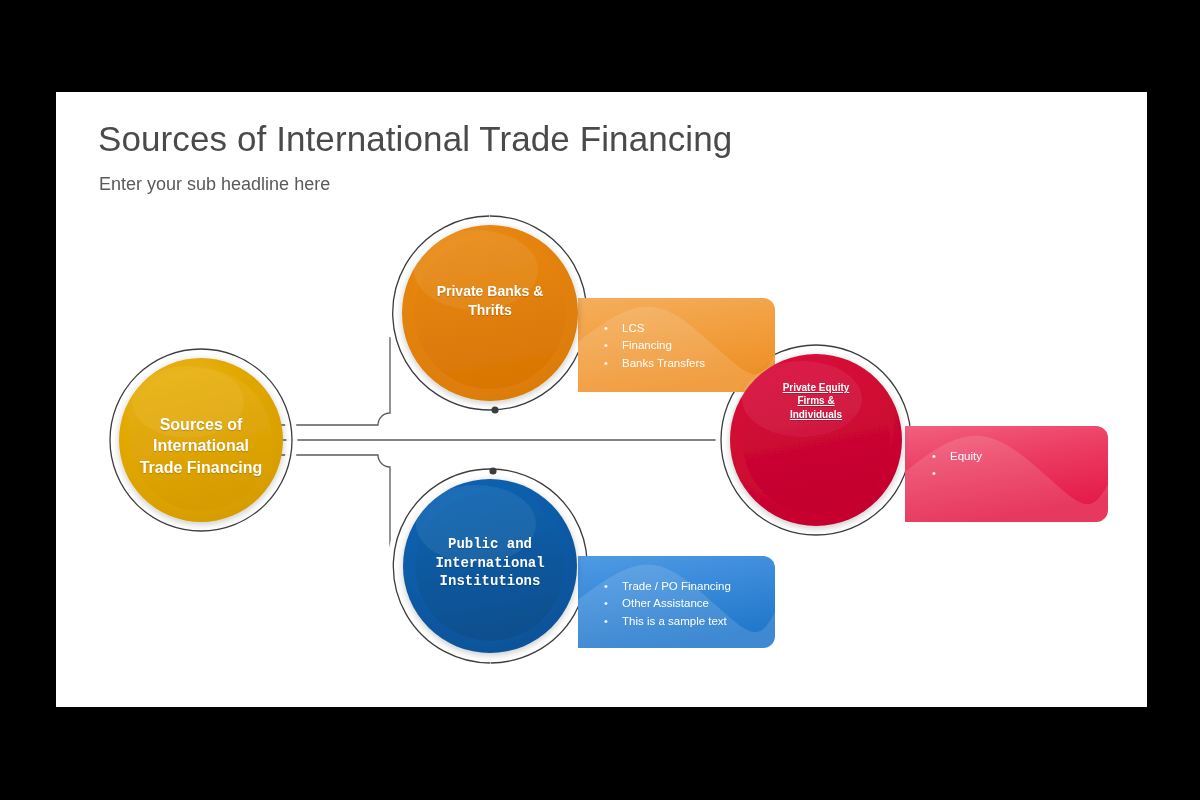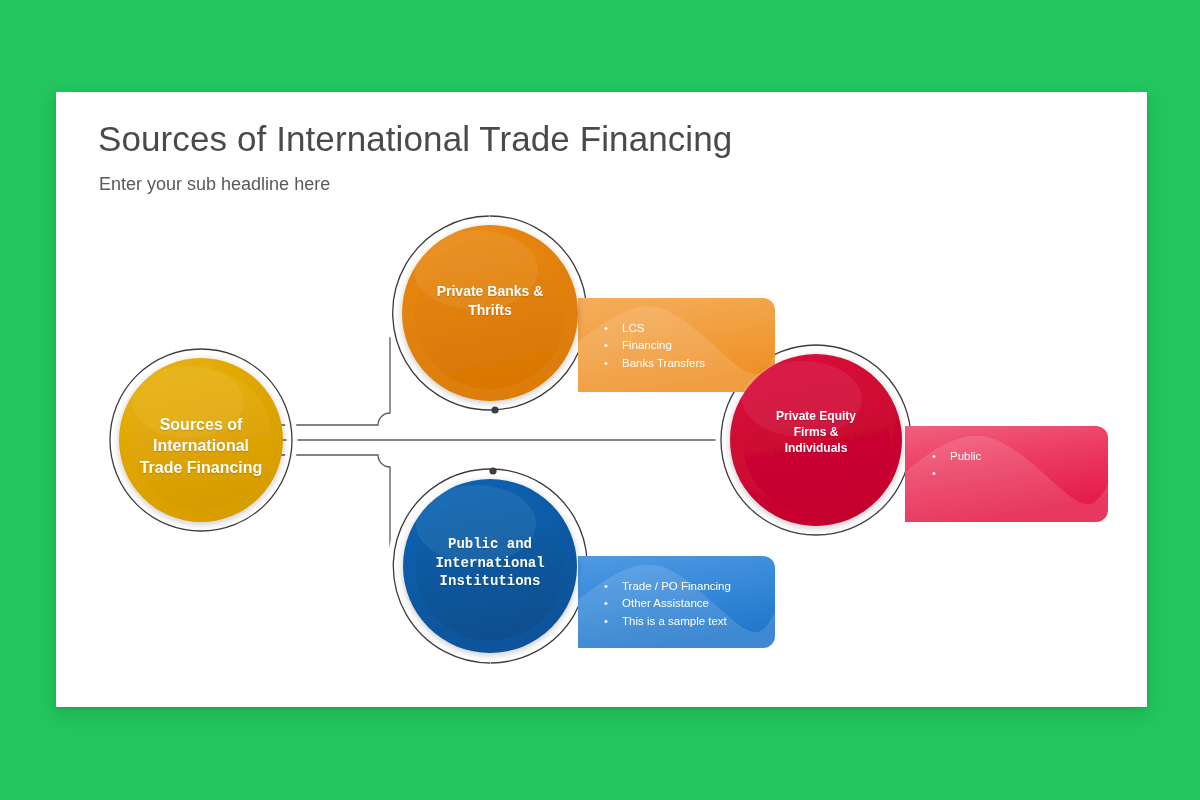--- a/index.html
+++ b/index.html
@@ -6,21 +6,21 @@
   html, body {
     margin: 0; padding: 0;
     width: 1200px; height: 800px;
     background: #e9e9e9;
     font-family: "Liberation Sans", sans-serif;
     overflow: hidden;
   }
   #stage {
     position: relative;
     width: 1200px; height: 800px;
-    background: #22c55e;
+    background: #000000;
   }
   
   #slide {
     position: absolute;
     left: 56px; top: 92px;
     width: 1091px; height: 615px;
     background: #ffffff;
     box-shadow: 0 6px 16px rgba(0,0,0,0.13), 0 1px 3px rgba(0,0,0,0.08);
   }
   
@@ -241,21 +241,21 @@
       </g>
     </svg>
 
     <div class="node-label" style="left:61px; top:322px; width:168px; font-size:16px;">Sources of
 International
 Trade Financing</div>
 
     <div class="node-label" style="left:344px; top:190px; width:180px; font-size:14px;">Private Banks &amp;
 Thrifts</div>
 
-    <div class="node-label" style="left:676px; top:317px; width:168px; font-size:12px;">Private Equity
+    <div class="node-label" style="left:676px; top:289px; width:168px; font-size:10px;text-decoration:underline;">Private Equity
 Firms &amp;
 Individuals</div>
 
     <div class="node-label" style="left:344px; top:443px; width:180px; font-size:14px;font-family:Liberation Mono, monospace;">Public and
 International
 Institutions</div>
 
     <div class="bullets" id="bul-0" style="left:548px; top:228px; width:165px;">
         <div class="bl">
           <span class="dot">•</span>
@@ -267,21 +267,21 @@
         </div>
         <div class="bl">
           <span class="dot">•</span>
           <span class="txt">Banks Transfers</span>
         </div>
       </div>
 
     <div class="bullets" id="bul-1" style="left:876px; top:356px; width:150px;">
         <div class="bl">
           <span class="dot">•</span>
-          <span class="txt">Public</span>
+          <span class="txt">Equity</span>
         </div>
         <div class="bl">
           <span class="dot">•</span>
         </div>
       </div>
 
     <div class="bullets" id="bul-2" style="left:548px; top:486px; width:170px;">
         <div class="bl">
           <span class="dot">•</span>
           <span class="txt">Trade / PO Financing</span>

